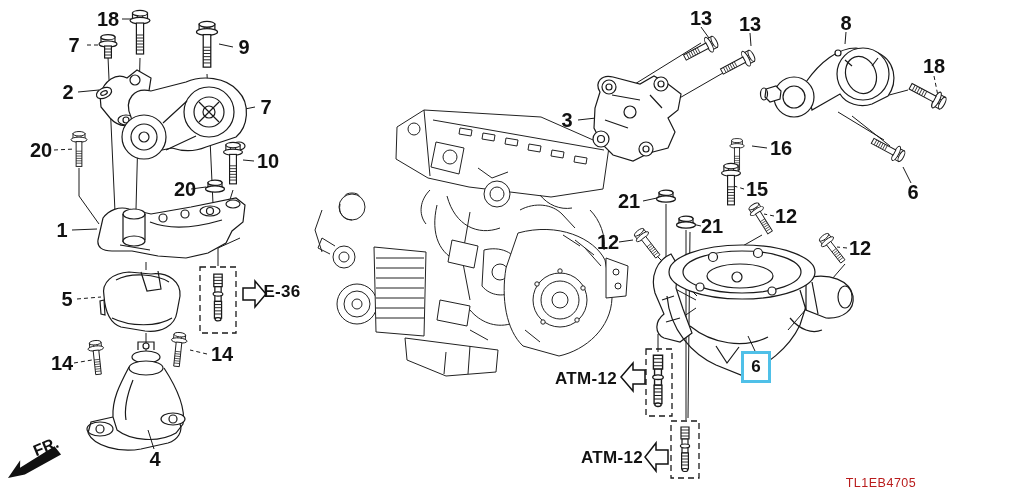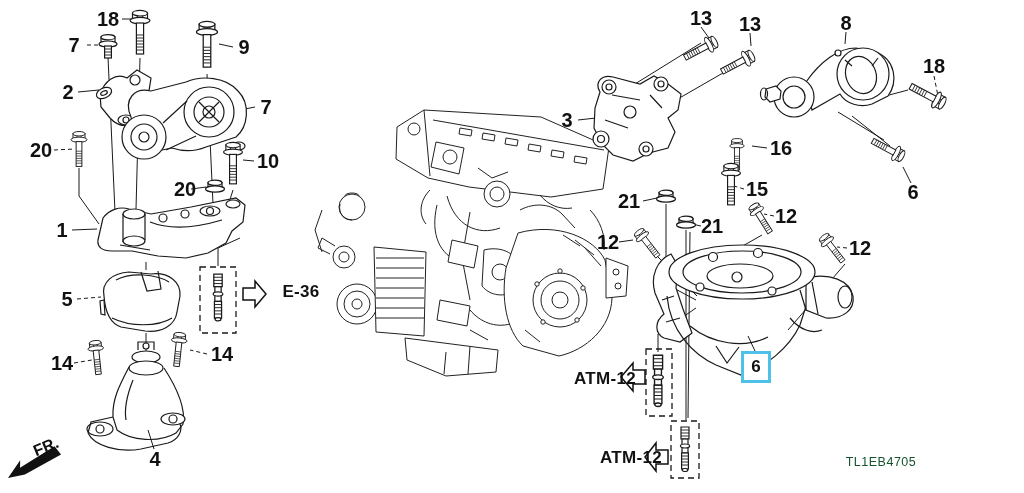--- a/index.html
+++ b/index.html
@@ -2,25 +2,25 @@
 <html><head>
 <meta charset="utf-8">
 <style>
   html,body{margin:0;padding:0;background:#ffffff;}
   .stage{position:relative;width:1024px;height:493px;background:#ffffff;overflow:hidden;
          font-family:"Liberation Sans",sans-serif;}
   .art{position:absolute;left:0;top:0;}
   .callout{position:absolute;transform:translate(-50%,-50%);font-weight:bold;font-size:20px;
            color:#111;white-space:nowrap;line-height:1;}
   .ref-label{position:absolute;transform:translate(-50%,-50%);font-weight:bold;font-size:17px;
-             color:#111;white-space:nowrap;line-height:1;letter-spacing:.3px;margin-left:19px;}
+             color:#111;white-space:nowrap;line-height:1;letter-spacing:.3px;}
   .fr-label{position:absolute;transform:translate(-50%,-50%) rotate(-22deg);font-weight:bold;
             font-size:16px;color:#111;line-height:1;}
-  .code-label{position:absolute;transform:translate(-50%,-50%);font-size:12.5px;color:#14532d;
-              letter-spacing:.5px;line-height:1;}
+  .code-label{position:absolute;transform:translate(-50%,-50%);font-size:12.5px;color:#b91c1c;
+              letter-spacing:.5px;line-height:1;margin-top:21px;}
   .hl-box{position:absolute;border:3px solid #4fc0e8;background:#fff;display:flex;
           align-items:center;justify-content:center;font-weight:bold;font-size:17px;color:#111;}
 </style>
 </head>
 <body>
 
 <div class="stage">
 
   <svg class="art" width="1024" height="493" viewBox="0 0 1024 493">
     <defs>

